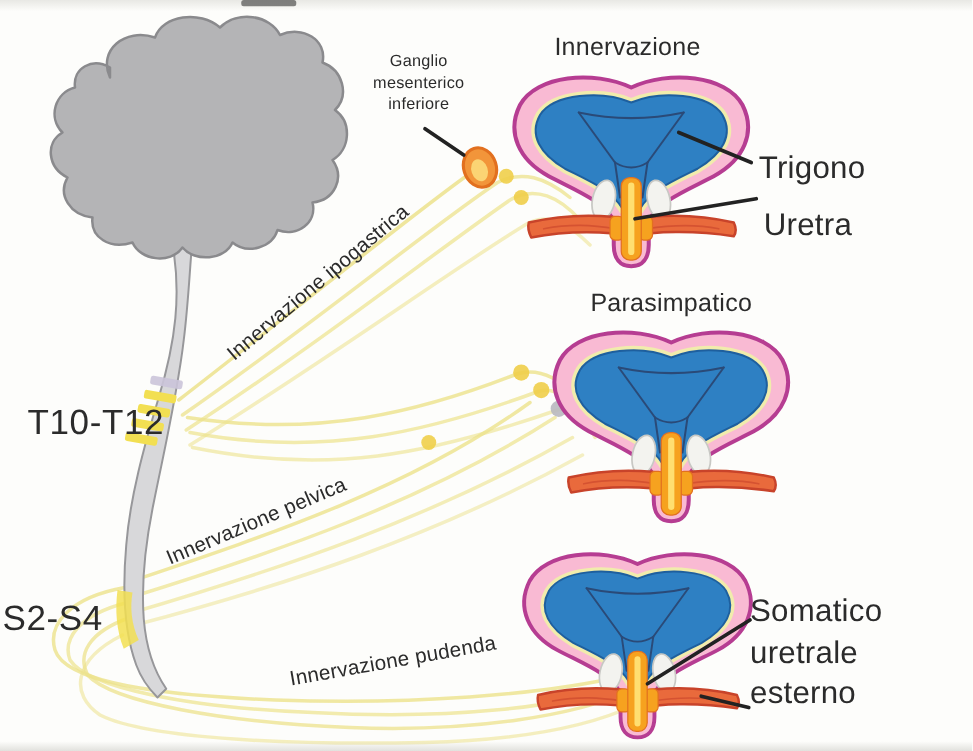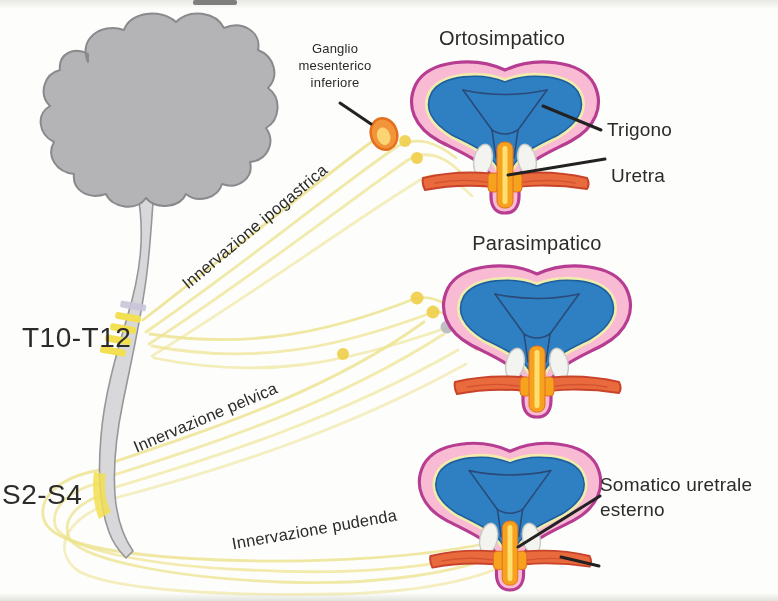--- a/index.html
+++ b/index.html
@@ -8,21 +8,21 @@
     background:var(--bg,#fdfdfb);
     font-family:"Liberation Sans", sans-serif;
   }
   #stage svg{position:absolute;left:0;top:0;}
   .lbl{
     position:absolute;color:var(--text,#2b2b2b);
     white-space:pre-line;letter-spacing:.2px;line-height:1.3;
   }
   .lbl.center{text-align:center;}
   .title{font-size:20px;}
-  .anno{font-size:19px;}
+  .anno{font-size:25px;}
   .seg{font-size:28px;letter-spacing:.5px;}
   .nerve-lbl{font-size:16.5px;transform-origin:center center;text-align:center;}
   .edge-top{position:absolute;left:0;top:0;width:778px;height:9px;
     background:linear-gradient(#d3d3cd,rgba(255,255,255,0));opacity:.5;}
   .edge-bottom{position:absolute;left:0;bottom:0;width:778px;height:8px;
     background:linear-gradient(rgba(255,255,255,0),#c9c9c3);opacity:.55;}
   .edge-smudge{position:absolute;left:193px;top:0;width:44px;height:5px;
     background:#5a5a58;border-radius:2px;opacity:.75;}
 </style>
 </head>
@@ -139,21 +139,21 @@
 
     <g style="stroke:var(--leader);" stroke-width="3" stroke-linecap="round">
       <line x1="340" y1="103" x2="371" y2="124"></line>
       <line x1="601" y1="130" x2="543" y2="106"></line>
       <line x1="605" y1="159" x2="508" y2="175"></line>
       <line x1="600" y1="496" x2="518" y2="547"></line>
       <line x1="599" y1="566" x2="561" y2="557"></line>
     </g>
   </svg>
 
-  <div class="lbl title center" style="left:412px;top:25px;width:180px;">Ortosimpatico</div>
+  <div class="lbl title center" style="left:412px;top:25px;width:180px;">Innervazione</div>
   <div class="lbl title center" style="left:447px;top:230px;width:180px;">Parasimpatico</div>
 
   <div class="lbl center" style="left:275px;top:41px;width:120px;font-size:13px;">Ganglio
 mesenterico
 inferiore</div>
 
   <div class="lbl anno" style="left:607px;top:118px;">Trigono</div>
   <div class="lbl anno" style="left:611px;top:164px;">Uretra</div>
   <div class="lbl anno" style="left:600px;top:473px;">Somatico uretrale
 esterno</div>

